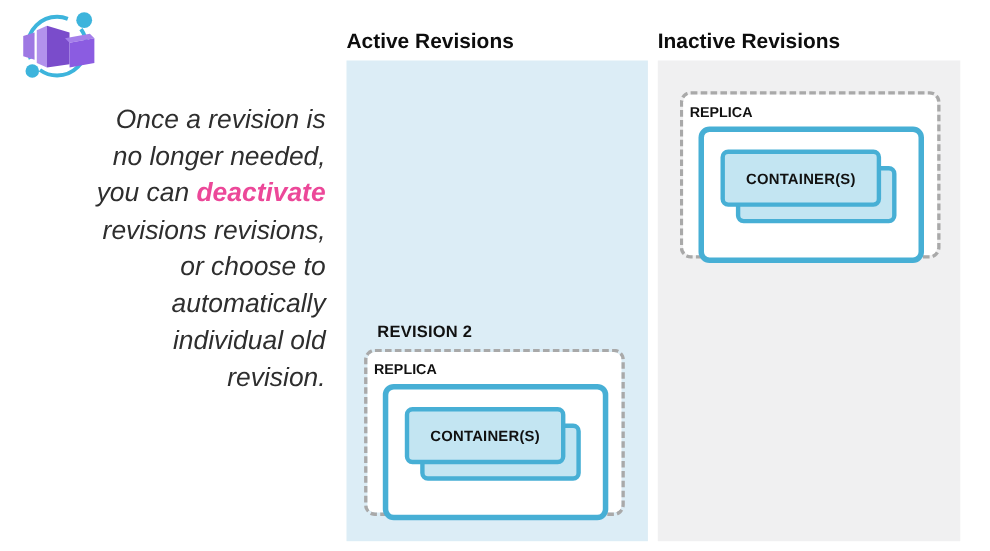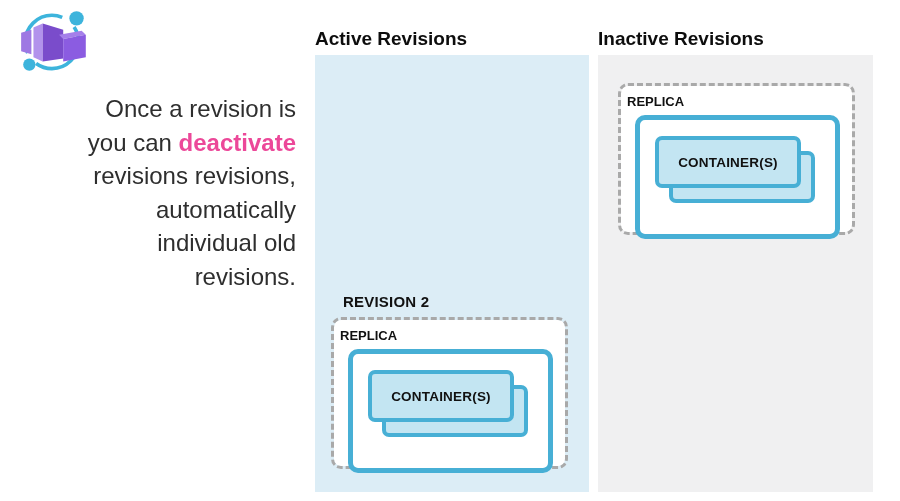--- a/index.html
+++ b/index.html
@@ -26,20 +26,21 @@
     width: 78px; height: 70px;
   }
   .intro {
     position: absolute;
     left: 10px; top: 92px;
     width: 286px;
     text-align: right;
     font-size: 24px;
     line-height: 33.5px;
     color: var(--text_dark);
+    font-style: italic;
   }
   .intro .bold { font-weight: bold; color: #ec4899; }
   .col-title {
     position: absolute;
     top: 28px;
     font-size: 19px;
     font-weight: bold;
     color: #0d0d0d;
     text-align: left;
   }
@@ -112,25 +113,27 @@
   <circle cx="62" cy="36" r="3.5" fill="#3DB4DC"></circle>
   <polygon points="5,24 15,21 15,45 5,42" fill="#9E78E3"></polygon>
   <polygon points="17,19 26,15 26,52 17,48" fill="#B292EC"></polygon>
   <polygon points="26,15 46,21 46,49 26,52" fill="#7A4CCB"></polygon>
   <polygon points="42,26 64,22 68,26 46,30" fill="#A57FEA"></polygon>
   <polygon points="46,30 68,26 68,48 46,52" fill="#8B5CE1"></polygon>
 </svg>
 
 <div class="intro">
   <div><span>Once a revision is</span></div>
+  <div><span>no longer needed,</span></div>
   <div><span>you can </span><span class="bold">deactivate</span></div>
   <div><span>revisions revisions,</span></div>
+  <div><span>or choose to</span></div>
   <div><span>automatically</span></div>
   <div><span>individual old</span></div>
-  <div><span>revisions.</span></div>
+  <div><span>revision.</span></div>
 </div>
 
 <div class="col-title active">Active Revisions</div>
 <div class="col-title inactive">Inactive Revisions</div>
 
 <div class="panel active">
   <div class="revision">
     <div class="rev-label">REVISION 2</div>
     <div class="dashed-box">
       <div class="replica-label">REPLICA</div>

